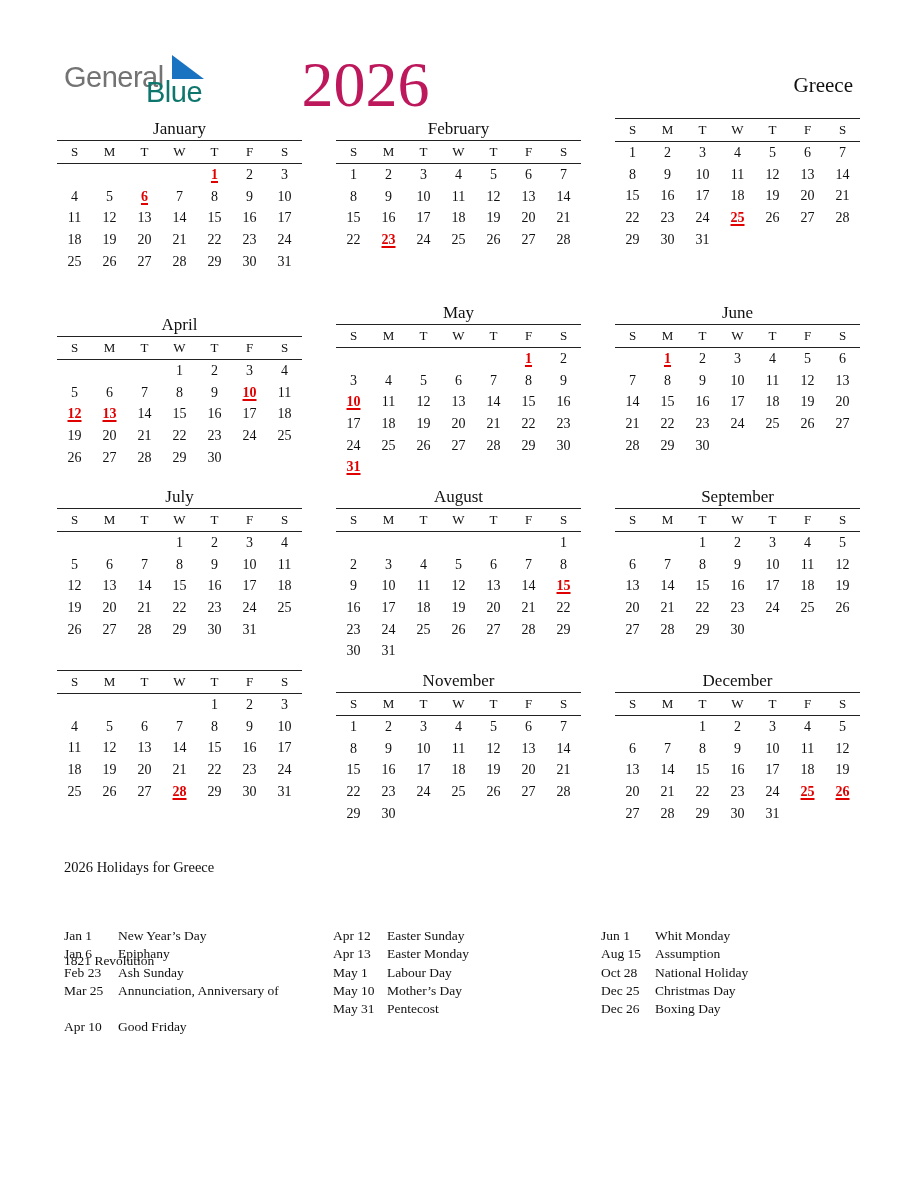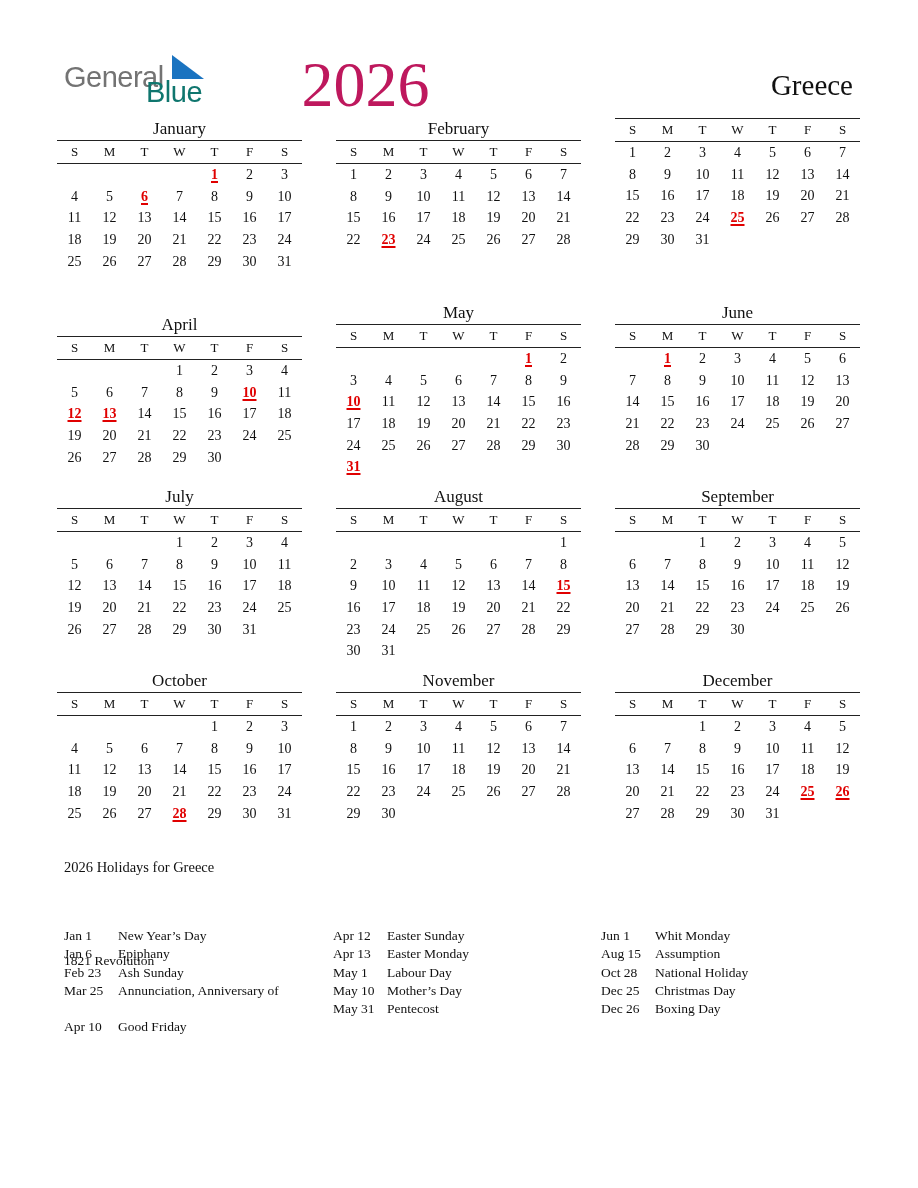--- a/index.html
+++ b/index.html
@@ -2,21 +2,21 @@
 <html><head>
 <meta charset="utf-8">
 <style>
   html, body { margin:0; padding:0; background:#ffffff; }
   body { width:918px; height:1188px; position:relative; overflow:hidden; font-family:"DejaVu Serif", serif; color:#1a1a1a; }
   .logo { position:absolute; left:64px; top:50px; width:150px; height:58px; }
   .logo .general { position:absolute; left:0; top:10px; font-family:"Liberation Sans", sans-serif; font-size:29px; color:#737373; letter-spacing:-0.5px; line-height:34px; }
   .logo .blue { position:absolute; left:82px; top:25px; font-family:"Liberation Sans", sans-serif; font-size:29px; color:#0f766e; letter-spacing:-0.5px; line-height:34px; }
   .logo .tri { position:absolute; left:108px; top:5px; width:0; height:0; border-left:32px solid transparent; border-bottom:24px solid #1a73c0; transform:scaleX(-1); }
   .year { position:absolute; left:0; width:731px; top:56px; text-align:center; font-family:"Liberation Serif", serif; font-size:64px; line-height:58px; color:#be185d; }
-  .country { position:absolute; right:65px; top:68px; font-family:"Liberation Serif", serif; font-size:29px; line-height:34px; color:#111; }
+  .country { position:absolute; right:65px; top:68px; font-family:"Liberation Serif", serif; font-size:21px; line-height:34px; color:#111; }
 
   .month { position:absolute; width:245px; }
   .month .mname { text-align:center; font-family:"Liberation Serif", serif; font-size:17px; height:22px; line-height:22px; color:#111; }
   .month .dow { display:grid; grid-template-columns:repeat(7, 1fr); border-top:1.5px solid #222; border-bottom:1.5px solid #222; height:22px; line-height:22px; }
   .month .days { display:grid; grid-template-columns:repeat(7, 1fr); }
   .cell { text-align:center; font-family:"Liberation Serif", serif; font-size:14px; height:21.7px; line-height:21.7px; color:#111; }
   .dow .cell { height:22px; line-height:22px; font-size:13px; }
   .cell.hol { color:#e00000; font-weight:bold; text-decoration:underline; text-decoration-thickness:2px; text-underline-offset:2px; }
 
   .hol-title { position:absolute; left:64px; top:859px; font-family:"Liberation Serif", serif; font-weight:normal; font-size:14.5px; color:#111; }
@@ -453,21 +453,20 @@
         <div class="cell">24</div>
         <div class="cell">25</div>
         <div class="cell">26</div>
         <div class="cell">27</div>
         <div class="cell">28</div>
         <div class="cell">29</div>
         <div class="cell">30</div>
       </div>
     </div>
     <div class="month" style="left: 57px; top: 670px;">
-      <div class="mname">October</div>
       <div class="dow">
         <div class="cell">S</div>
         <div class="cell">M</div>
         <div class="cell">T</div>
         <div class="cell">W</div>
         <div class="cell">T</div>
         <div class="cell">F</div>
         <div class="cell">S</div>
       </div>
       <div class="days">

